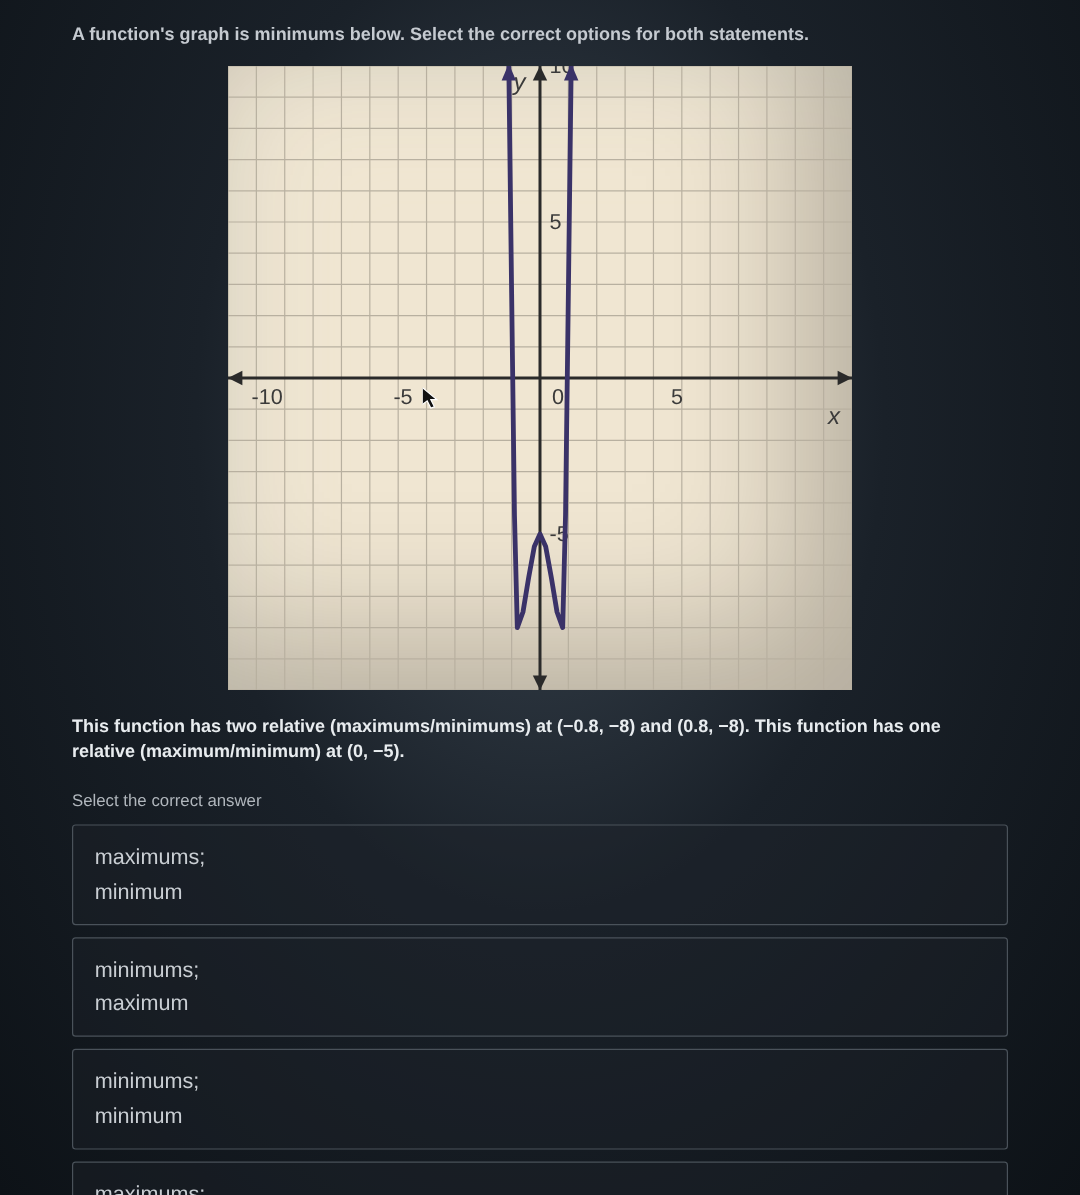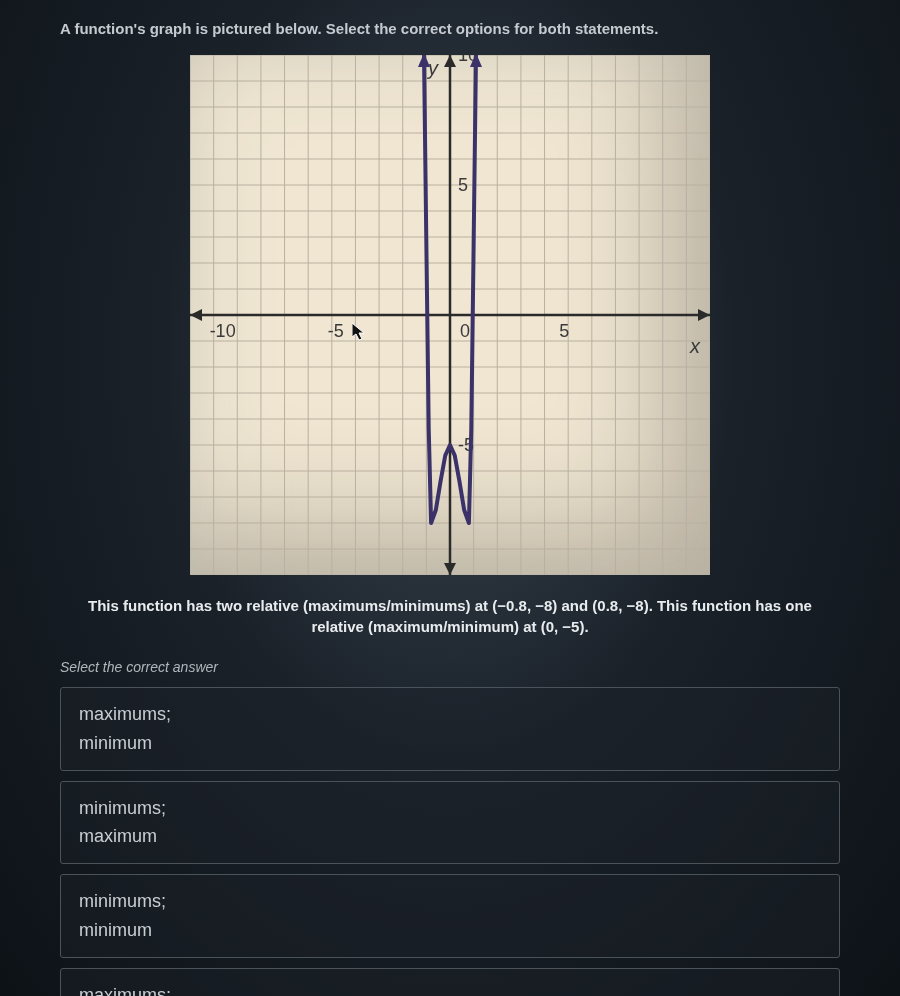--- a/index.html
+++ b/index.html
@@ -30,27 +30,25 @@
       position: relative;
       box-shadow: inset -40px -40px 120px rgba(0,0,0,0.25), inset 40px 40px 80px rgba(255,255,240,0.15);
     }
     .graph svg { display:block; }
     .statement {
       font-size: 15px;
       font-weight: bold;
       color: #e8ecef;
       line-height: 1.4;
       margin-bottom: 22px;
-      text-align: center;
     }
     .select-label {
       font-size: 14px;
       color: #b0b6bc;
       margin-bottom: 12px;
-      font-style: italic;
     }
     .options {
       display: flex;
       flex-direction: column;
       gap: 10px;
     }
     .option {
       border: 1px solid #4a525a;
       border-radius: 3px;
       padding: 12px 18px;
@@ -61,21 +59,21 @@
       line-height: 1.6;
     }
     .cursor-icon {
       position: absolute;
       pointer-events: none;
     }
   </style>
 </head>
 <body>
 
-<div class="question-prompt">A function's graph is pictured below. Select the correct options for both statements.</div>
+<div class="question-prompt">A function's graph is minimums below. Select the correct options for both statements.</div>
 
 <div class="graph-wrap">
   <div class="graph">
     <svg id="chart-svg" width="520" height="520" viewBox="0 0 520 520">
       <g id="grid">
           <line x1="0" y1="0" x2="0" y2="520" stroke="#b8b0a0" stroke-width="1"></line>
           <line x1="23.636363636363637" y1="0" x2="23.636363636363637" y2="520" stroke="#b8b0a0" stroke-width="1"></line>
           <line x1="47.27272727272727" y1="0" x2="47.27272727272727" y2="520" stroke="#b8b0a0" stroke-width="1"></line>
           <line x1="70.9090909090909" y1="0" x2="70.9090909090909" y2="520" stroke="#b8b0a0" stroke-width="1"></line>
           <line x1="94.54545454545455" y1="0" x2="94.54545454545455" y2="520" stroke="#b8b0a0" stroke-width="1"></line>

